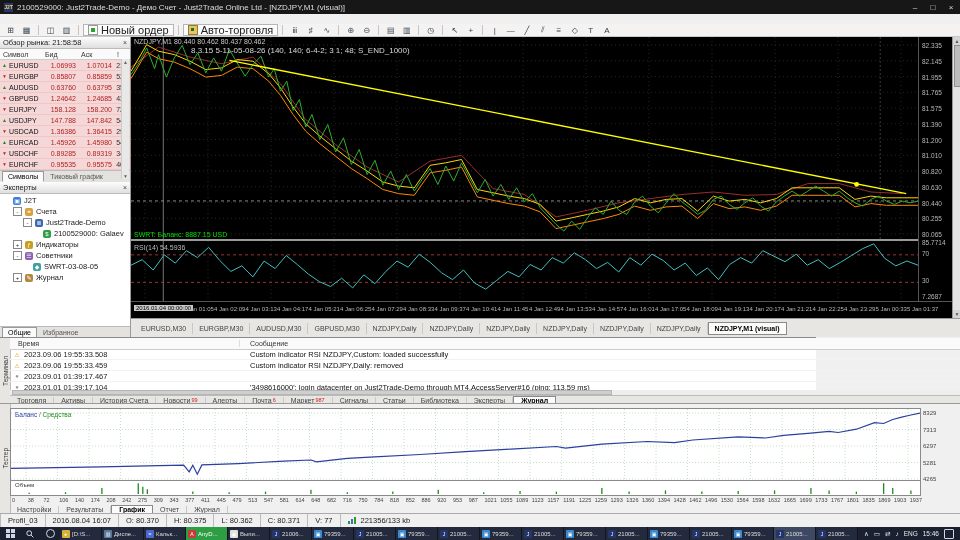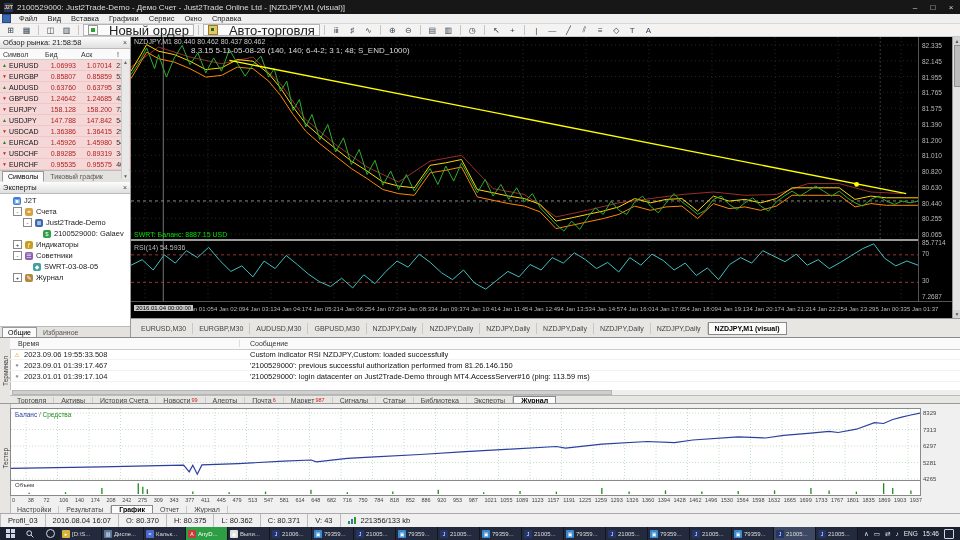--- a/index.html
+++ b/index.html
@@ -17,22 +17,22 @@
   .menubar{position:absolute;left:0;top:14px;width:960px;height:10px;background:#f0f0f0;border-bottom:1px solid #d8d8d8;
     display:flex;align-items:center;gap:1px;padding-left:2px;box-sizing:border-box;font-size:7.5px;}
   .child-icon{width:7px;height:7px;background:#3b67b0;margin-right:2px;border:1px solid #28497c;}
   .menu-item{padding:0 5px;color:#222;}
   
   .toolbar{position:absolute;left:0;top:24px;width:960px;height:13px;background:#f4f3f1;border-bottom:1px solid #c9c9c9;
     display:flex;align-items:center;gap:1px;padding-left:3px;box-sizing:border-box;}
   .tbtn{min-width:13px;height:11px;display:inline-flex;align-items:center;justify-content:center;
     color:#345;font-size:8px;border:1px solid transparent;}
   .tsep{width:1px;height:10px;background:#c5c5c5;margin:0 3px;}
-  .tbtn-label{display:inline-flex;align-items:center;gap:11px;border:1px solid #b5b5b5;background:#fbfbfb;
-    height:10px;padding:0 4px;font-size:13px;color:#222;box-shadow:inset 0 1px 0 #fff;}
+  .tbtn-label{display:inline-flex;align-items:center;gap:3px;border:1px solid #b5b5b5;background:#fbfbfb;
+    height:10px;padding:0 4px;font-size:11px;color:#222;box-shadow:inset 0 1px 0 #fff;}
   .ico-neworder{width:8px;height:8px;background:#fff;border:1px solid #999;position:relative;}
   .ico-neworder::after{content:"";position:absolute;left:2px;top:2px;width:4px;height:4px;background:#2aa52a;}
   .ico-robot{width:8px;height:8px;background:#e8c564;border:1px solid #947b2c;position:relative;}
   .ico-robot::after{content:"";position:absolute;left:2px;top:2px;width:3px;height:3px;background:#1e6f1e;}
   
   .leftcol{position:absolute;left:0;top:37px;width:131px;height:300px;background:#f0f0f0;border-right:1px solid #9a9a9a;box-sizing:border-box;}
   .panel-head{height:11px;background:linear-gradient(#fdfdfd,#dfdfdf);border-bottom:1px solid #bbb;
     display:flex;align-items:center;justify-content:space-between;padding:0 3px;font-size:7.5px;color:#222;}
   .panel-x{color:#444;font-size:7px;}
   .mw-cols{height:10px;display:flex;border-bottom:1px solid #ccc;background:#fafafa;color:#333;align-items:center;font-size:7px;}
@@ -69,21 +69,21 @@
   .taxis-label{position:absolute;top:4px;color:#b8b8b8;font-size:6px;white-space:nowrap;}
   .taxis-label.first{background:#c8c8c8;color:#000;padding:0 2px;top:3px;}
   .chart-scrollbar{position:absolute;left:821px;top:0;width:8px;height:281px;background:#e4e4e4;border-left:1px solid #999;}
   .cs-thumb{position:absolute;left:1px;top:8px;width:6px;height:40px;background:#bdbdbd;border:1px solid #909090;}
   .cs-arrow{position:absolute;left:0;width:8px;height:8px;background:#d4d4d4;color:#555;font-size:5px;text-align:center;line-height:8px;}
   .ctabs{position:absolute;left:0;top:281px;width:829px;height:19px;background:#e8e6e2;border-top:1px solid #999;
     display:flex;align-items:center;padding-left:4px;box-sizing:border-box;font-size:7px;color:#444;}
   .ctab{padding:2px 6px;border-right:1px solid #c8c8c8;white-space:nowrap;}
   .ctab.active{background:#fbfbfb;border:1px solid #8a8a8a;font-weight:bold;color:#000;}
   
-  .terminal{position:absolute;left:0;top:337px;width:960px;height:66px;background:#fff;border-top:1px solid #8a8a8a;box-sizing:border-box;}
+  .terminal{position:absolute;left:0;top:337px;width:816px;height:66px;background:#fff;border-top:1px solid #8a8a8a;box-sizing:border-box;}
   .vstrip{position:absolute;left:0;top:0;width:10px;height:100%;background:#e8e6e2;border-right:1px solid #bbb;
     display:flex;align-items:center;justify-content:center;}
   .vstrip span{writing-mode:vertical-rl;transform:rotate(180deg);font-size:6.5px;color:#333;}
   .term-head{position:absolute;left:10px;top:0;width:950px;height:11px;border-bottom:1px solid #ccc;background:#fafafa;
     display:flex;align-items:center;font-size:7px;color:#333;}
   .th-time{width:230px;padding-left:8px;border-right:1px solid #ddd;box-sizing:border-box;}
   .th-msg{padding-left:10px;}
   .term-rows{position:absolute;left:10px;top:11px;width:950px;height:40px;}
   .term-row{display:flex;height:10px;align-items:center;font-size:7.5px;border-bottom:1px solid #f2f2f2;}
   .tr-ico{width:14px;text-align:center;font-size:6px;}
@@ -140,32 +140,20 @@
   <div class="titlebar">
     <span class="app-icon">J2T</span>
     <span class="title-text">2100529000: Just2Trade-Demo - Демо Счет - Just2Trade Online Ltd - [NZDJPY,M1 (visual)]</span>
     <span class="win-controls">
       <span class="wc">–</span>
       <span class="wc">□</span>
       <span class="wc close">×</span>
     </span>
   </div>
 
-  <div class="menubar">
-    <span class="child-icon"></span>
-    <span id="menu-items" style="display:flex;">
-        <span class="menu-item">Файл</span>
-        <span class="menu-item">Вид</span>
-        <span class="menu-item">Вставка</span>
-        <span class="menu-item">Графики</span>
-        <span class="menu-item">Сервис</span>
-        <span class="menu-item">Окно</span>
-        <span class="menu-item">Справка</span>
-      </span>
-  </div>
 
   <div class="toolbar" id="toolbar">
       <span class="tbtn">⊞</span>
       <span class="tbtn">▦</span>
       <span class="tsep"></span>
       <span class="tbtn">◫</span>
       <span class="tbtn">▥</span>
       <span class="tsep"></span>
       <span class="tbtn-label">
         <span class="ico-neworder"></span>
@@ -510,28 +498,32 @@
       <span class="th-time">Время</span>
       <span class="th-msg">Сообщение</span>
     </div>
     <div class="term-rows" id="term-rows">
         <div class="term-row">
           <span class="tr-ico warn">⚠</span>
           <span class="tr-time">2023.09.06 19:55:33.508</span>
           <span class="tr-msg">Custom indicator RSI NZDJPY,Custom: loaded successfully</span>
         </div>
         <div class="term-row">
+          <span class="tr-ico warn">⚠</span>
+          <span class="tr-time">2023.09.06 19:55:33.459</span>
+          <span class="tr-msg">Custom indicator RSI NZDJPY,Daily: removed</span>
+        </div>
+        <div class="term-row">
           <span class="tr-ico info">●</span>
           <span class="tr-time">2023.09.01 01:39:17.467</span>
-          <span class="tr-msg">'2100529000': previous successful authorization performed from 81.26.146.150</span>
         </div>
         <div class="term-row">
           <span class="tr-ico info">●</span>
           <span class="tr-time">2023.01.01 01:39:17.104</span>
-          <span class="tr-msg">'2100529000': login datacenter on Just2Trade-Demo through MT4.AccessServer#16 (ping: 113.59 ms)</span>
+          <span class="tr-msg">'3498616000': login datacenter on Just2Trade-Demo through MT4.AccessServer#16 (ping: 113.59 ms)</span>
         </div>
       </div>
     <div class="term-hscroll">
         <span class="thumb"></span>
       </div>
     <div class="term-tabs" id="term-tabs">
         <span class="ttab">
           <span>Торговля</span>
         </span>
         <span class="ttab">
@@ -740,21 +732,21 @@
       </div>
   </div>
 
   <div class="statusbar">
     <span class="sb-seg">Profil_03</span>
     <span class="sb-seg">2016.08.04 16:07</span>
     <span class="sb-seg">O: 80.370</span>
     <span class="sb-seg">H: 80.375</span>
     <span class="sb-seg">L: 80.362</span>
     <span class="sb-seg">C: 80.371</span>
-    <span class="sb-seg">V: 43</span>
+    <span class="sb-seg">V: 77</span>
     <span class="sb-seg">
       <span class="traffic-ico">
           <i></i>
           <i></i>
           <i></i>
         </span>
       <span>221356/133 kb</span>
     </span>
   </div>
 

